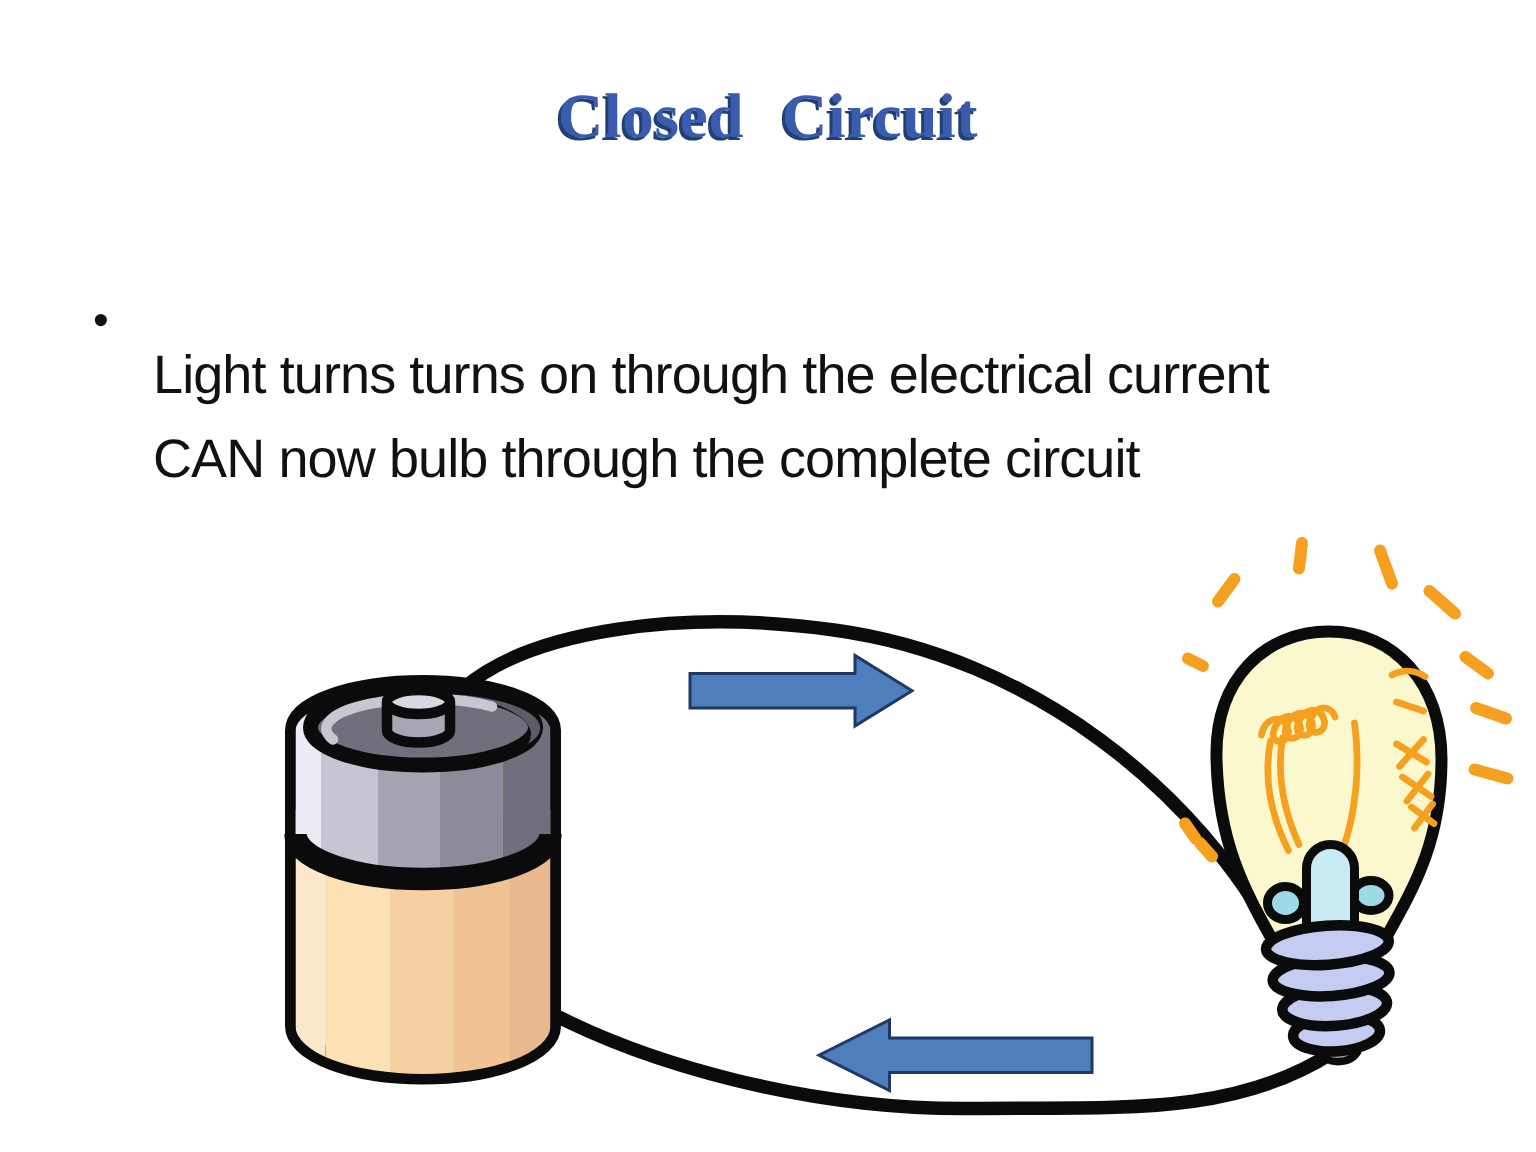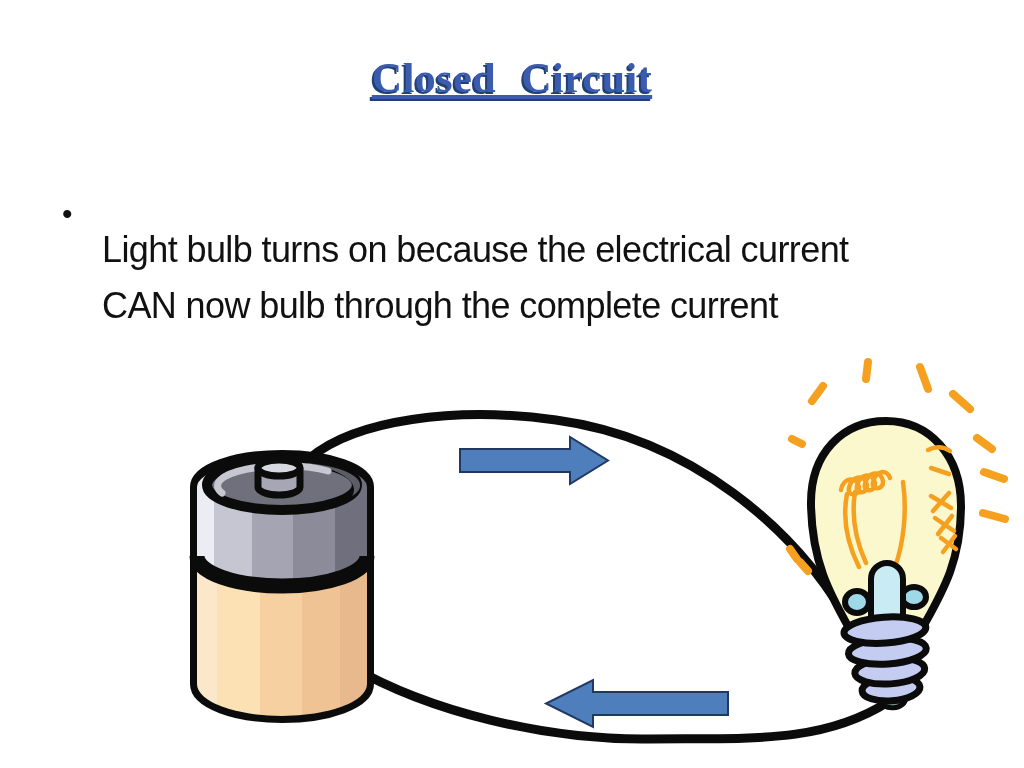--- a/index.html
+++ b/index.html
@@ -13,21 +13,20 @@
   
   .slide-title{
     position:absolute;top:54px;left:0;width:100%;
     text-align:center;
     font-family:"Liberation Serif",serif;
     font-size:42px;font-weight:700;
     letter-spacing:0.5px;word-spacing:14px;
     color:var(--title-blue,#3A5BAE);
     text-shadow:-2px 2px 0 var(--title-edge,#20406F);
     margin:0;
-    text-decoration:underline;
   }
 
   
   .bullet-row{
     position:absolute;left:62px;top:186px;width:870px;
     display:flex;align-items:flex-start;
   }
   .bullet-marker{
     flex:0 0 40px;
     font-size:30px;line-height:56px;
@@ -69,21 +68,21 @@
 </style>
 </head>
 <body>
 
 <div class="slide">
 
   <h1 class="slide-title">Closed Circuit</h1>
 
   <div class="bullet-row">
     <span class="bullet-marker">•</span>
-    <p class="bullet-text"><span>Light bulb </span><b>turns on</b><span> because the electrical current </span><b>CAN</b><span> now bulb through the </span><b>complete current</b></p>
+    <p class="bullet-text"><span>Light turns </span><b>turns on</b><span> through the electrical current </span><b>CAN</b><span> now bulb through the </span><b>complete circuit</b></p>
   </div>
 
   <svg class="circuit-svg" viewBox="0 0 1024 768">
     <defs>
       <clipPath id="batClip">
         <path d="M 197 487 A 85 30 0 0 1 367 487 L 367 684 A 85 32 0 0 1 197 684 Z"></path>
       </clipPath>
       <clipPath id="grayClip">
         <path d="M 197 487 L 197 558 A 85 30 0 0 0 367 558 L 367 487 A 85 26 0 0 0 197 487 Z"></path>
       </clipPath>

